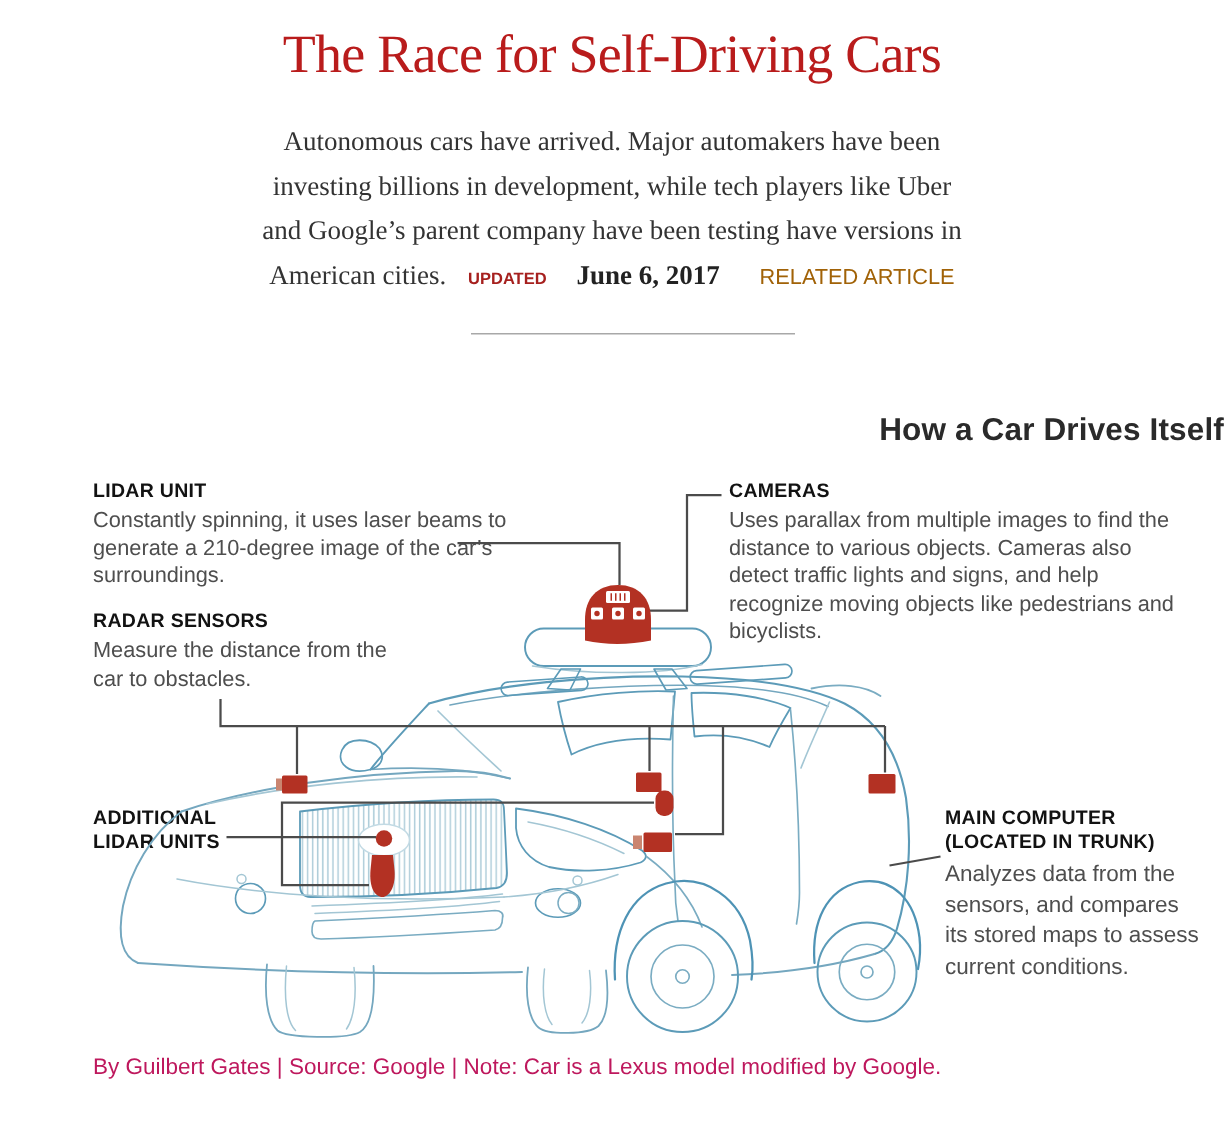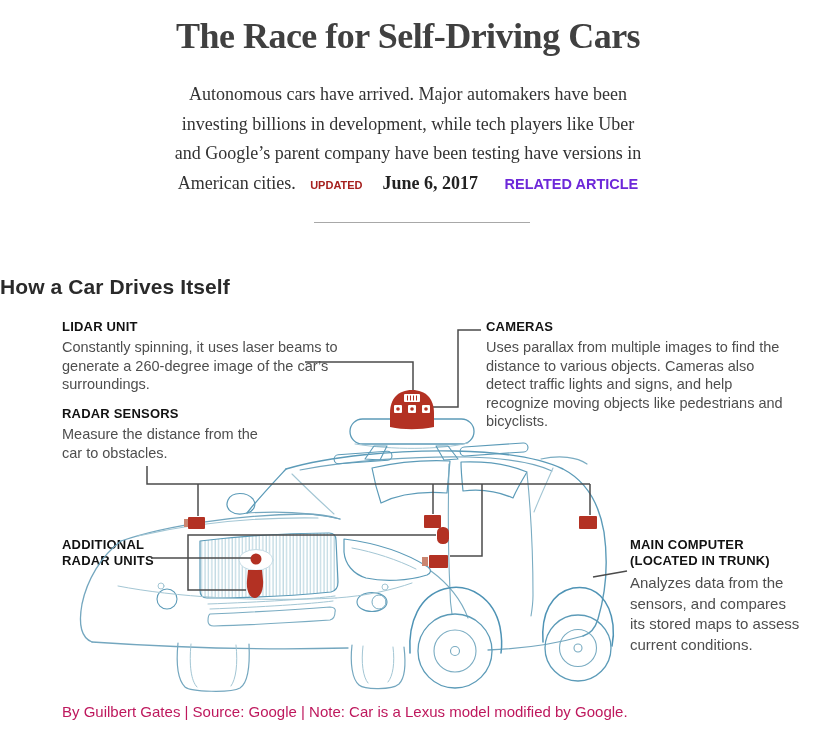--- a/index.html
+++ b/index.html
@@ -1,31 +1,31 @@
 <!DOCTYPE html>
 <html><head>
 <meta charset="utf-8">
 <style>
   html,body{margin:0;padding:0;background:#fff;}
   .canvas{position:relative;width:816px;height:750px;background:#ffffff;overflow:hidden;
           font-family:"Liberation Sans","DejaVu Sans",sans-serif;}
   .abs{position:absolute;}
   .page-title{top:15px;left:0;width:816px;text-align:center;
      font-family:"Liberation Serif","DejaVu Serif",serif;
-     font-size:36px;font-weight:700;letter-spacing:-0.5px;color:#404040;}
+     font-size:36px;font-weight:400;letter-spacing:-0.5px;color:#b91c1c;}
   .intro{top:80px;left:168px;width:480px;text-align:center;
      font-family:"Liberation Serif","DejaVu Serif",serif;
      font-size:18px;line-height:29.5px;color:#333;}
   .intro .updated{font-family:"Liberation Sans","DejaVu Sans",sans-serif;
      font-weight:700;font-size:11px;color:#A6201E;margin-left:10px;}
   .intro .upd-date{font-weight:700;color:#222;margin-left:20px;}
   .intro .related{font-family:"Liberation Sans","DejaVu Sans",sans-serif;
-     font-weight:700;font-size:14.5px;color:#6d28d9;margin-left:22px;text-decoration:none;cursor:pointer;}
+     font-weight:400;font-size:14.5px;color:#a16207;margin-left:22px;text-decoration:none;cursor:pointer;}
   .divider{top:222px;left:314px;width:216px;border-top:1px solid #A8A8A8;height:0;}
-  .diagram-title{top:275px;left:0;width:816px;text-align:left;
+  .diagram-title{top:275px;left:0;width:816px;text-align:right;
      font-size:21px;font-weight:700;color:#2A2A2A;letter-spacing:0.1px;}
   .callout-label{font-size:13px;font-weight:700;color:#121212;line-height:16px;letter-spacing:0.2px;}
   .callout-body{font-size:14.5px;color:#4E4E4E;line-height:18.5px;margin-top:3px;}
   .co-lidar{top:319px;left:62px;width:292px;}
   .co-cameras{top:319px;left:486px;width:302px;}
   .co-radar{top:406px;left:62px;width:210px;}
   .co-additional{top:537px;left:62px;width:96px;}
   .co-main{top:537px;left:630px;width:172px;}
   .co-main .callout-body{font-size:15px;line-height:20.5px;margin-top:4px;}
   .footer-credit{top:703px;left:62px;width:700px;font-size:15px;color:#be185d;}
@@ -44,35 +44,35 @@
     <span class="updated">UPDATED</span><span class="upd-date">June 6, 2017</span>
     <a class="related">RELATED ARTICLE</a>
   </div>
 
   <div class="abs divider"></div>
 
   <div class="abs diagram-title">How a Car Drives Itself</div>
 
   <div class="abs co-lidar">
     <div class="callout-label">LIDAR UNIT</div>
-    <div class="callout-body">Constantly spinning, it uses laser beams to generate a 260-degree image of the car’s surroundings.</div>
+    <div class="callout-body">Constantly spinning, it uses laser beams to generate a 210-degree image of the car’s surroundings.</div>
   </div>
 
   <div class="abs co-cameras">
     <div class="callout-label">CAMERAS</div>
     <div class="callout-body">Uses parallax from multiple images to find the distance to various objects. Cameras also detect traffic lights and signs, and help recognize moving objects like pedestrians and bicyclists.</div>
   </div>
 
   <div class="abs co-radar">
     <div class="callout-label">RADAR SENSORS</div>
     <div class="callout-body">Measure the distance from the car to obstacles.</div>
   </div>
 
   <div class="abs co-additional">
-    <div class="callout-label">ADDITIONAL RADAR UNITS</div>
+    <div class="callout-label">ADDITIONAL LIDAR UNITS</div>
   </div>
 
   <div class="abs co-main">
     <div class="callout-label">MAIN COMPUTER (LOCATED IN TRUNK)</div>
     <div class="callout-body">Analyzes data from the sensors, and compares its stored maps to assess current conditions.</div>
   </div>
 
   <div class="abs footer-credit">By Guilbert Gates | Source: Google | Note: Car is a Lexus model modified by Google.</div>
 
   <svg class="art" width="816" height="750" viewBox="0 0 816 750">

